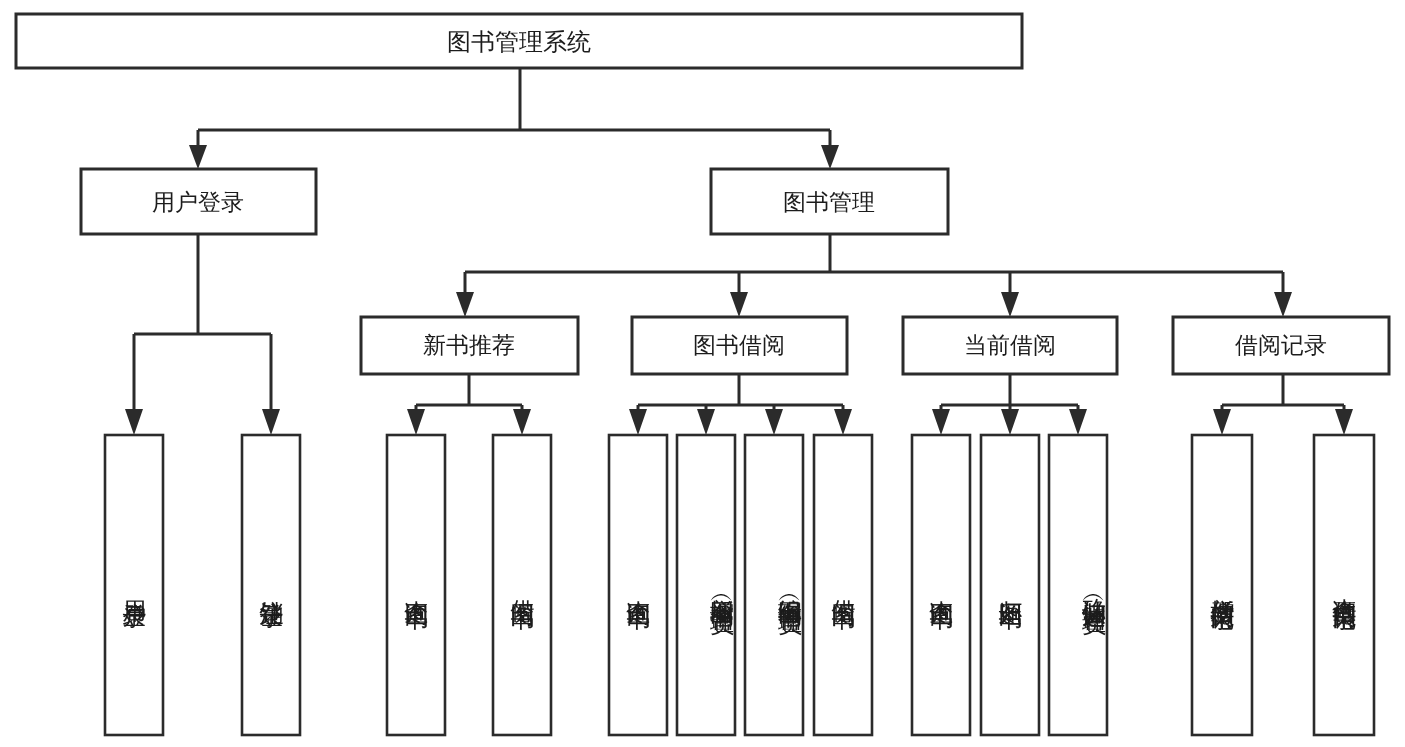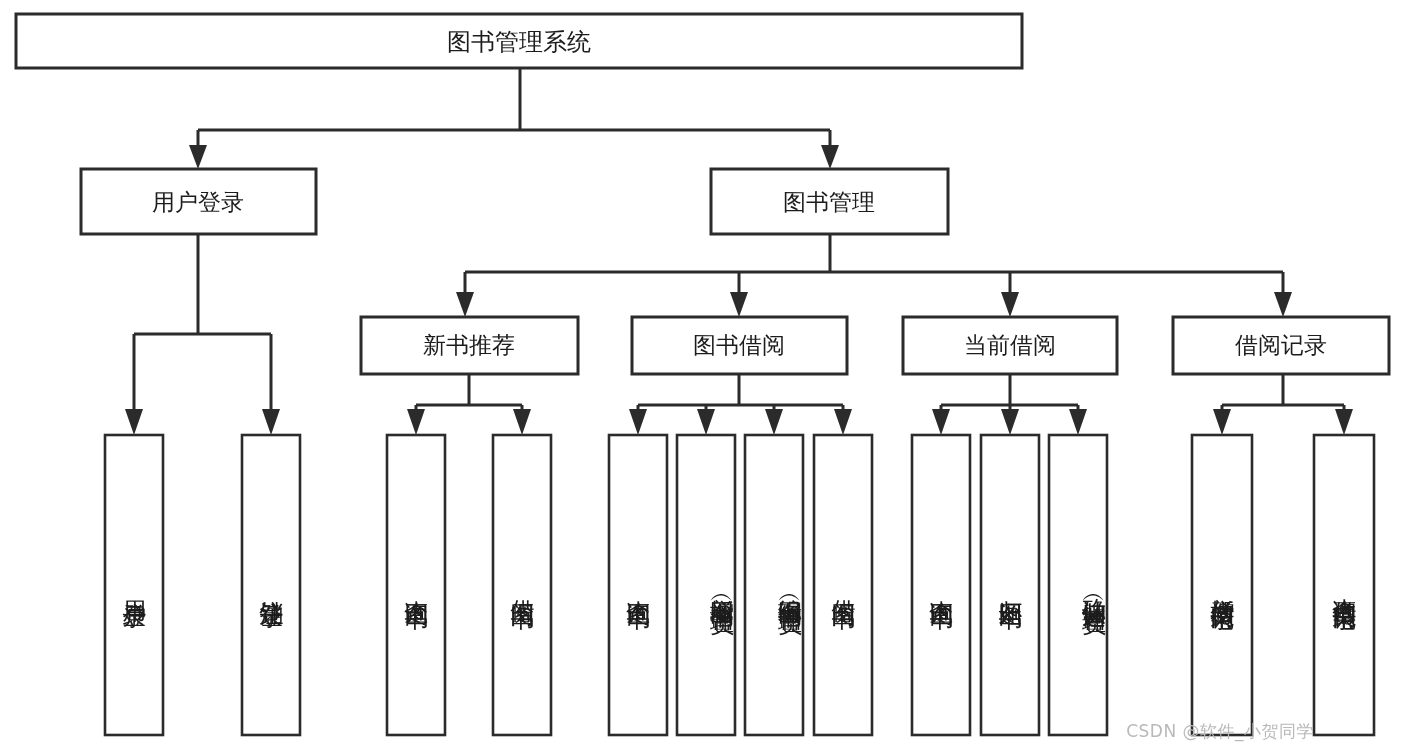--- a/index.html
+++ b/index.html
@@ -245,15 +245,14 @@
   <div class="leaf-label" style="left:609px; top:435px; width:58px; height:300px; display:flex; align-items:center; justify-content:center;">查询图书</div>
   <div class="leaf-label" style="left:677px; top:441px; width:58px; height:294px; display:flex; align-items:flex-start; justify-content:center;">新增图书（管理员）</div>
   <div class="leaf-label" style="left:745px; top:441px; width:58px; height:294px; display:flex; align-items:flex-start; justify-content:center;">编辑图书（管理员）</div>
   <div class="leaf-label" style="left:814px; top:435px; width:58px; height:300px; display:flex; align-items:center; justify-content:center;">借阅图书</div>
   <div class="leaf-label" style="left:912px; top:435px; width:58px; height:300px; display:flex; align-items:center; justify-content:center;">查询图书</div>
   <div class="leaf-label" style="left:981px; top:435px; width:58px; height:300px; display:flex; align-items:center; justify-content:center;">归还图书</div>
   <div class="leaf-label" style="left:1049px; top:441px; width:58px; height:294px; display:flex; align-items:flex-start; justify-content:center;">确认归还（管理员）</div>
   <div class="leaf-label" style="left:1192px; top:435px; width:60px; height:300px; display:flex; align-items:center; justify-content:center;">新增借阅记录</div>
   <div class="leaf-label" style="left:1314px; top:435px; width:60px; height:300px; display:flex; align-items:center; justify-content:center;">查询借阅记录</div>
 
-  <div class="watermark">CSDN @软件_小贺同学</div>
 
 </div>
 
 </body></html>

